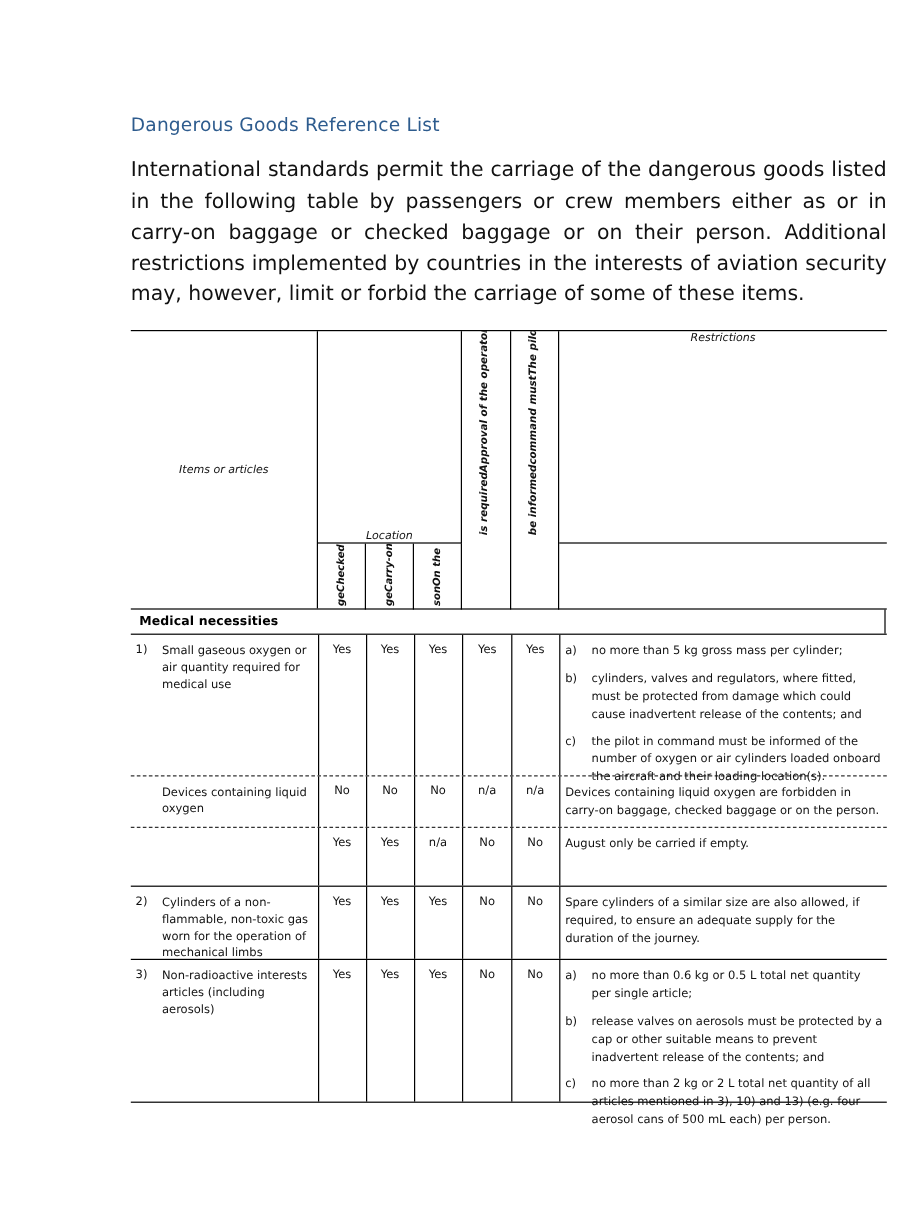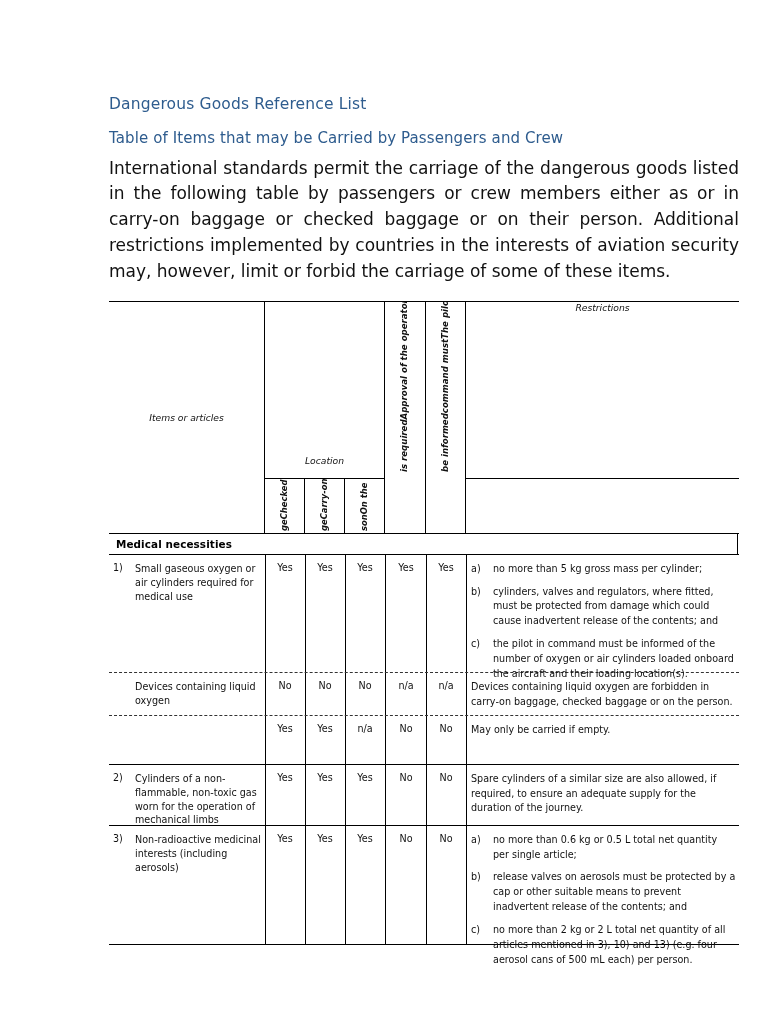--- a/index.html
+++ b/index.html
@@ -95,21 +95,21 @@
     position: absolute;
     left: 156px; top: 0;
     width: 120px;
     height: 177px;
     border-right: 1.2px solid #000;
     border-bottom: 1.2px solid #000;
     box-sizing: border-box;
     display: flex;
     align-items: flex-end;
     justify-content: center;
-    padding-bottom: 12px;
+    padding-bottom: 0;
   }
   .th-loc-group span {
     font-family: "DejaVu Sans", sans-serif;
     font-style: italic;
     font-size: 9.2px;
     color: #111;
   }
   .th-sub {
     position: absolute;
     top: 177px;
@@ -267,21 +267,20 @@
     width: 18px;
   }
 </style>
 </head>
 <body>
 
 <div class="page">
   <div class="content">
 
     <h1 class="doc-title">Dangerous Goods Reference List</h1>
-    <h2 class="doc-subtitle">Table of Items that may be Carried by Passengers and Crew</h2>
     <p class="intro">International standards permit the carriage of the dangerous goods listed in the following table by passengers or crew members either as or in carry-on baggage or checked baggage or on their person. Additional restrictions implemented by countries in the interests of aviation security may, however, limit or forbid the carriage of some of these items.</p>
 
     <div class="tbl">
 
       <div class="thead">
 
         <div class="th-items">
           <span>Items or articles</span>
         </div>
 
@@ -312,21 +311,21 @@
         <div class="th-restr-lower"></div>
       </div>
 
       <div class="section-row">
         <div class="label">Medical necessities</div>
         <div class="rbox"></div>
       </div>
 
       <div class="row dashed-sep" style="height:118px;">
         <div class="c-num">1)</div>
-        <div class="c-item">Small gaseous oxygen or air cylinders required for medical use</div>
+        <div class="c-item">Small gaseous oxygen or air quantity required for medical use</div>
         <div class="vline" style="left:156px;"></div>
         <div class="c-yn" style="left:156px;">Yes</div>
         <div class="vline" style="left:196px;"></div>
         <div class="c-yn" style="left:196px;">Yes</div>
         <div class="vline" style="left:236px;"></div>
         <div class="c-yn" style="left:236px;">Yes</div>
         <div class="vline" style="left:276px;"></div>
         <div class="c-yn" style="left:277px;">Yes</div>
         <div class="vline" style="left:317px;"></div>
         <div class="c-yn" style="left:317px;">Yes</div>
@@ -375,21 +374,21 @@
         <div class="vline" style="left:196px;"></div>
         <div class="c-yn" style="left:196px;">Yes</div>
         <div class="vline" style="left:236px;"></div>
         <div class="c-yn" style="left:236px;">n/a</div>
         <div class="vline" style="left:276px;"></div>
         <div class="c-yn" style="left:277px;">No</div>
         <div class="vline" style="left:317px;"></div>
         <div class="c-yn" style="left:317px;">No</div>
         <div class="vline" style="left:357px;"></div>
         <div class="c-restr">
-          <span class="plain">May only be carried if empty.</span>
+          <span class="plain">August only be carried if empty.</span>
         </div>
       </div>
 
       <div class="row solid" style="height:61px;">
         <div class="c-num">2)</div>
         <div class="c-item">Cylinders of a non-flammable, non-toxic gas worn for the operation of mechanical limbs</div>
         <div class="vline" style="left:156px;"></div>
         <div class="c-yn" style="left:156px;">Yes</div>
         <div class="vline" style="left:196px;"></div>
         <div class="c-yn" style="left:196px;">Yes</div>
@@ -400,21 +399,21 @@
         <div class="vline" style="left:317px;"></div>
         <div class="c-yn" style="left:317px;">No</div>
         <div class="vline" style="left:357px;"></div>
         <div class="c-restr">
           <span class="plain">Spare cylinders of a similar size are also allowed, if required, to ensure an adequate supply for the duration of the journey.</span>
         </div>
       </div>
 
       <div class="row last" style="height:118px;">
         <div class="c-num">3)</div>
-        <div class="c-item">Non-radioactive medicinal interests (including aerosols)</div>
+        <div class="c-item">Non-radioactive interests articles (including aerosols)</div>
         <div class="vline" style="left:156px;"></div>
         <div class="c-yn" style="left:156px;">Yes</div>
         <div class="vline" style="left:196px;"></div>
         <div class="c-yn" style="left:196px;">Yes</div>
         <div class="vline" style="left:236px;"></div>
         <div class="c-yn" style="left:236px;">Yes</div>
         <div class="vline" style="left:276px;"></div>
         <div class="c-yn" style="left:277px;">No</div>
         <div class="vline" style="left:317px;"></div>
         <div class="c-yn" style="left:317px;">No</div>

